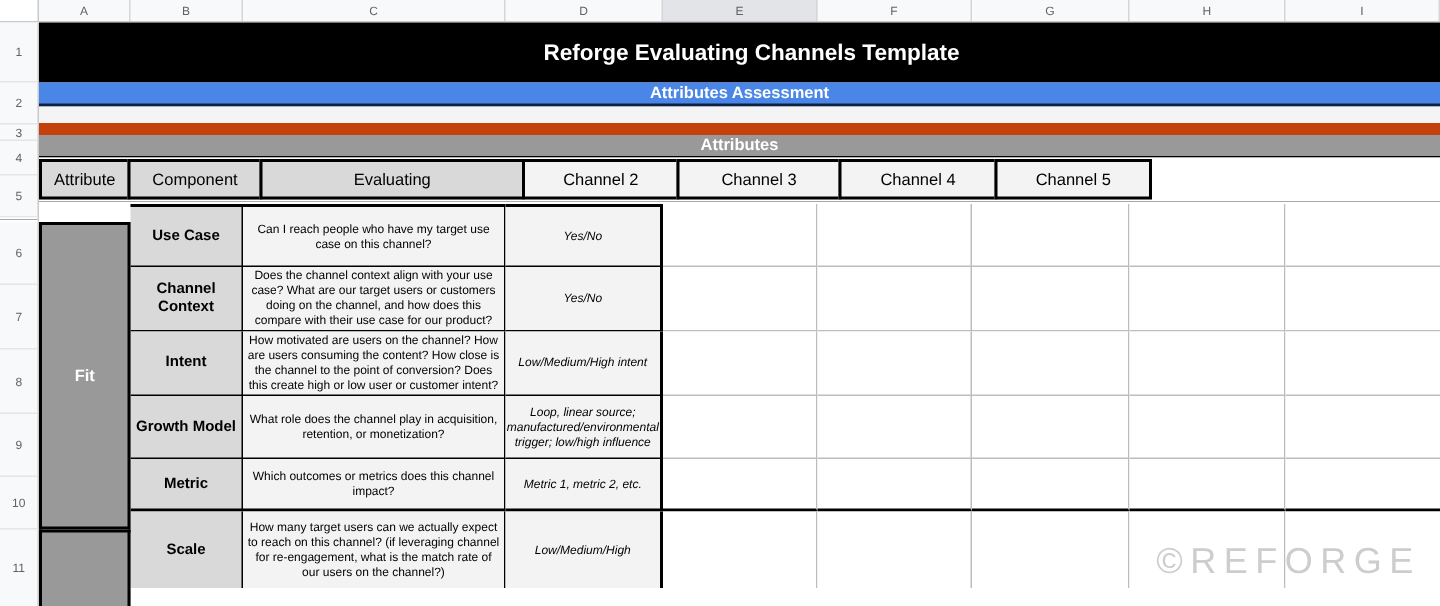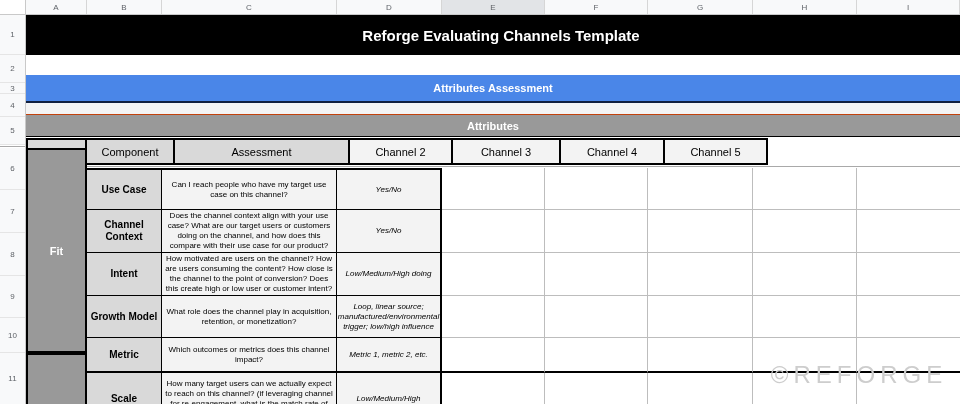--- a/index.html
+++ b/index.html
@@ -21,25 +21,25 @@
             background:#f8f9fa; border-right:1px solid #c9c9c9; }
   .g-cell { display:flex; align-items:center; justify-content:center;
             font-size:8px; color:#5f6368; border-bottom:1px solid #e5e5e5; }
   .g-divider { height:3px; background:linear-gradient(#fff 0 1px, #a9a9a9 1px 2px, #fff 2px 3px); }
 
   
   .grid { position:absolute; top:15px; left:26px; width:934px; height:389px; background:#fff; }
 
   .r1 { height:40px; background:#000; display:flex; align-items:center; justify-content:center;
         color:#fff; font-weight:bold; font-size:15px;padding-left:16px; }
-  .r2 { height:28px; background:#4a86e8; display:flex; align-items:center; justify-content:center;
-        color:#fff; font-weight:bold; font-size:11px; border-bottom:2px solid #10203f;margin-top:20px; }
+  .r2 { height:16px; background:#4a86e8; display:flex; align-items:center; justify-content:center;
+        color:#fff; font-weight:bold; font-size:11px; border-bottom:2px solid #10203f; }
   .r3 { height:11px; background:#f4f4f4; }
   .r4 { height:23px; background:#999999; display:flex; align-items:center; justify-content:center;
-        color:#fff; font-weight:bold; font-size:11px; border-top:1px solid #c2410c; border-bottom:1px solid #000; }
+        color:#fff; font-weight:bold; font-size:11px; border-top:8px solid #c2410c; border-bottom:1px solid #000; }
 
   
   .hdr-row { height:28px; display:flex; padding-top:1px; background:#fff; }
   .h-cell { height:27px; border:2px solid #000; display:flex; align-items:center; justify-content:center;
             font-weight:normal; font-size:11px; background:#d9d9d9; text-align:center; }
   .h-cell + .h-cell { margin-left:-2px; }
   .h-chan { background:#f3f3f3; }
   .h-italic { font-style:italic; }
   .wa2{width:61px}.wb2{width:90px}.wc2{width:177px}.wd2{width:107px}
   .we2{width:105px}.wf2{width:105px}.wg2{width:110px}.wh2{width:106px}.wi2{width:105px}
@@ -111,21 +111,21 @@
   <div class="grid">
 
     <div class="r1">Reforge Evaluating Channels Template</div>
     <div class="r2">Attributes Assessment</div>
     <div class="r3"></div>
     <div class="r4">Attributes</div>
 
     <div class="hdr-row">
       <div class="h-cell wa2">Attribute</div>
       <div class="h-cell wb2">Component</div>
-      <div class="h-cell wc2">Assessment</div>
+      <div class="h-cell wc2">Evaluating</div>
       <div class="h-cell wf2 h-chan">Channel 2</div>
       <div class="h-cell wg2 h-chan">Channel 3</div>
       <div class="h-cell wh2 h-chan">Channel 4</div>
       <div class="h-cell wi2 h-chan">Channel 5</div>
     </div>
 
     <div class="freeze"></div>
 
     <div class="drow r6">
       <div class="ca"></div>
@@ -148,21 +148,21 @@
       <div class="cell ce wf"></div>
       <div class="cell ce wg"></div>
       <div class="cell ce wh"></div>
       <div class="cell ce wi"></div>
     </div>
 
     <div class="drow r8">
       <div class="ca"></div>
       <div class="cell cb">Intent</div>
       <div class="cell cc">How motivated are users on the channel? How are users consuming the content? How close is the channel to the point of conversion? Does this create high or low user or customer intent?</div>
-      <div class="cell cd">Low/Medium/High doing</div>
+      <div class="cell cd">Low/Medium/High intent</div>
       <div class="cell ce we"></div>
       <div class="cell ce wf"></div>
       <div class="cell ce wg"></div>
       <div class="cell ce wh"></div>
       <div class="cell ce wi"></div>
     </div>
 
     <div class="drow r9">
       <div class="ca"></div>
       <div class="cell cb">Growth Model</div>

